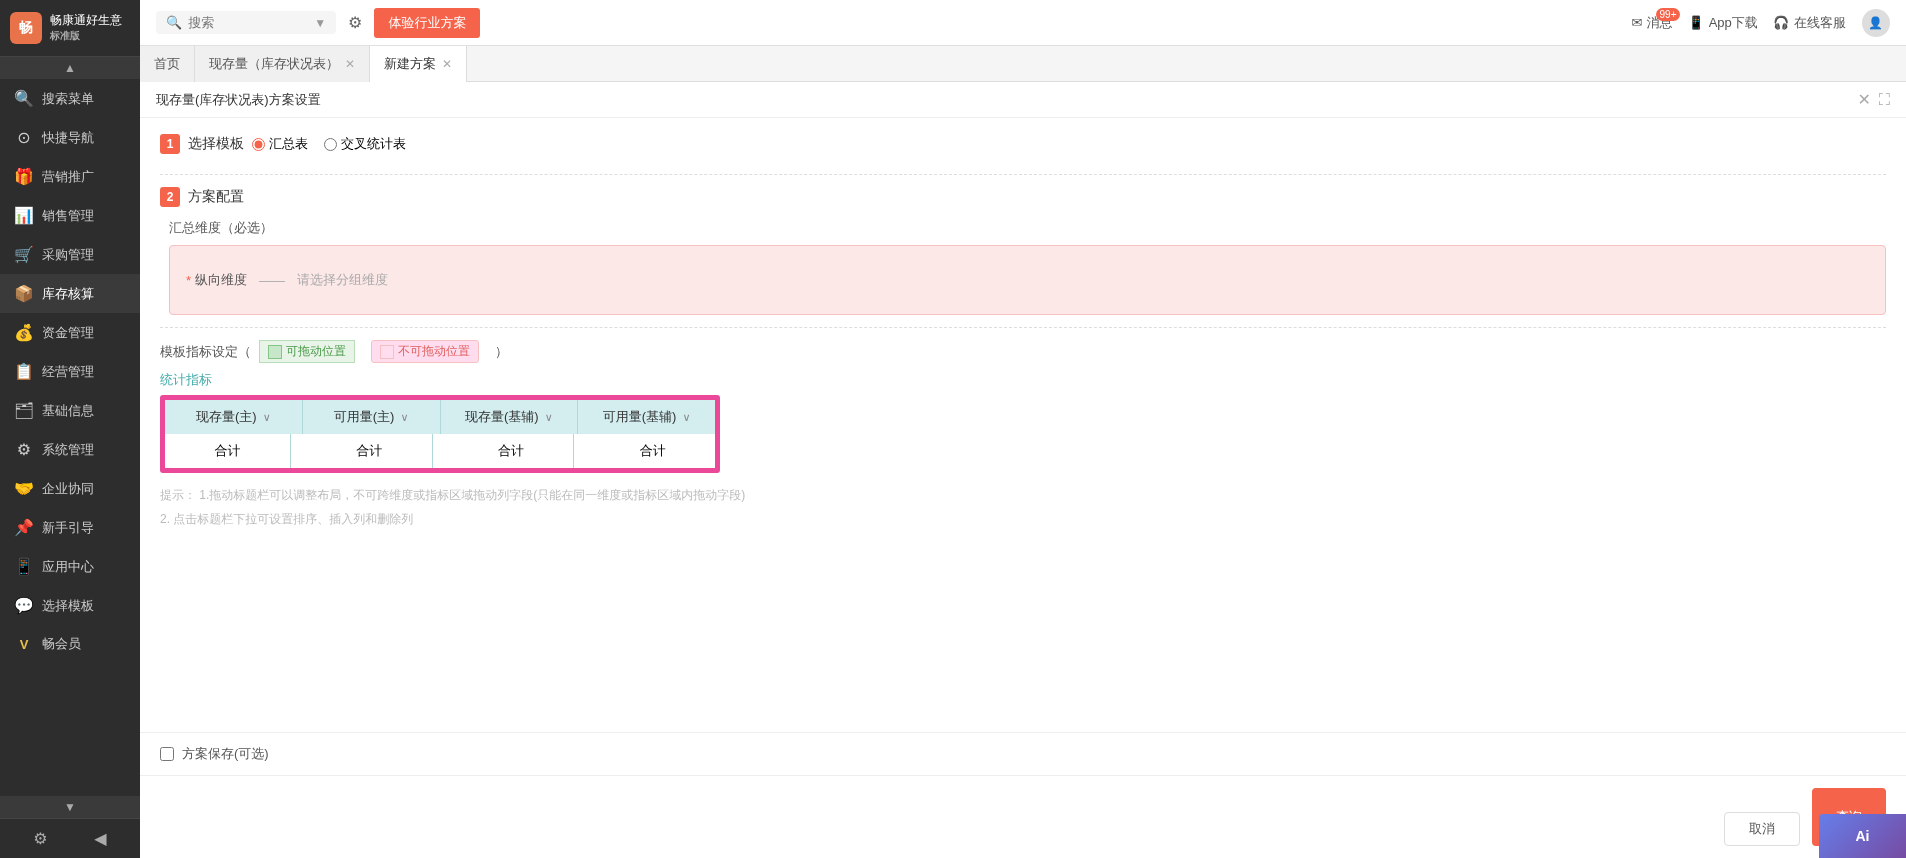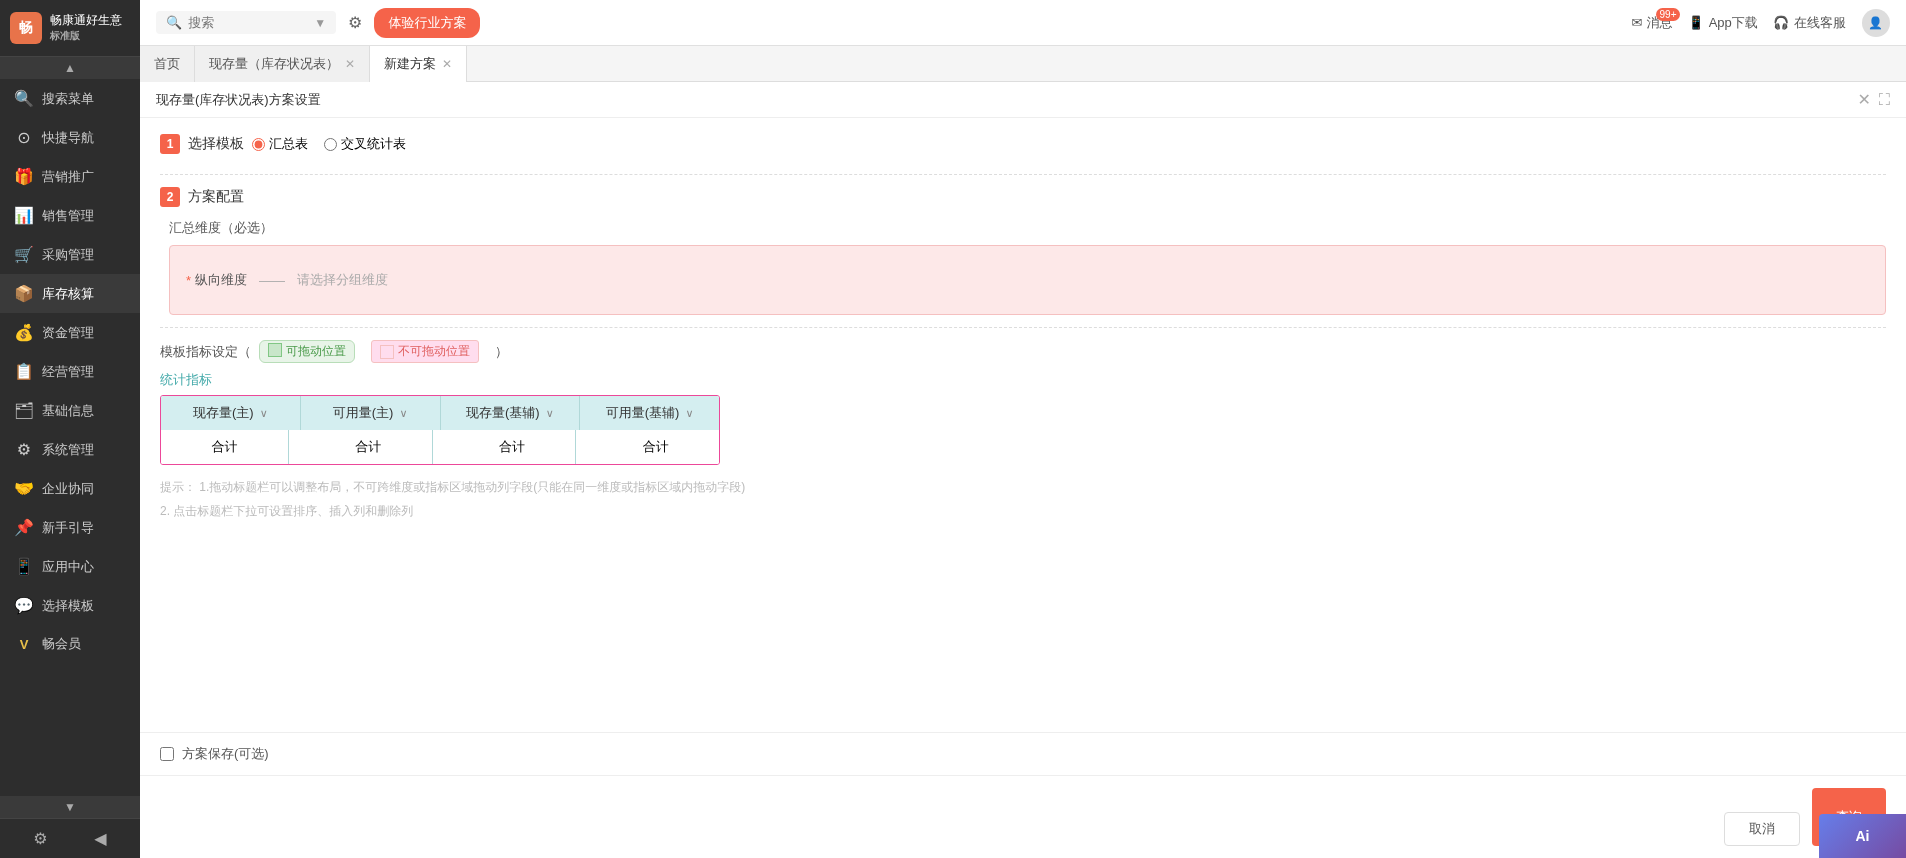--- a/index.html
+++ b/index.html
@@ -60,21 +60,21 @@
       display: flex; align-items: center; gap: 6px;
       background: #f5f5f5; border-radius: 4px; padding: 4px 10px;
     }
     .topbar-search input {
       border: none; background: transparent; font-size: 13px; outline: none; width: 120px;
     }
     .topbar-chevron { color: #999; font-size: 12px; cursor: pointer; }
     .topbar-gear { color: #666; cursor: pointer; font-size: 16px; }
     .topbar-trial-btn {
       background: #f5634a; color: white; border: none; padding: 6px 14px;
-      border-radius: 12px; cursor: pointer; font-size: 13px;
+      border-radius: 3px; cursor: pointer; font-size: 13px;
     }
     .topbar-spacer { flex: 1; }
     .topbar-right { display: flex; align-items: center; gap: 16px; }
     .topbar-msg { display: flex; align-items: center; gap: 4px; color: #555; cursor: pointer; position: relative; }
     .badge {
       background: #f5634a; color: white; border-radius: 8px;
       font-size: 10px; padding: 1px 4px; position: absolute; top: -6px; right: -8px;
     }
     .topbar-app { display: flex; align-items: center; gap: 4px; color: #555; cursor: pointer; }
     .topbar-service { display: flex; align-items: center; gap: 4px; color: #555; cursor: pointer; }
@@ -141,33 +141,33 @@
     }
     .dim-required { color: #f5634a; font-size: 13px; margin-right: 4px; }
     .dim-name { color: #555; font-size: 13px; }
     .dim-separator { color: #aaa; margin: 0 12px; }
     .dim-placeholder { color: #aaa; font-size: 13px; }
 
     
     .indicator-section { margin-bottom: 12px; }
     .indicator-label { font-size: 13px; color: #555; margin-bottom: 8px; display: flex; align-items: center; gap: 8px; }
     .indicator-badge {
-      display: inline-flex; gap: 4px;
-      background: #e8f4e8; border: 1px solid #b8ddb8; border-radius: 6px;
+      display: inline-flex; align-items: center; gap: 4px;
+      background: #e8f4e8; border: 1px solid #b8ddb8; border-radius: 0;
       padding: 2px 8px; font-size: 12px; color: #4a9a4a; margin-right: 8px;
     }
     .indicator-badge-red {
       display: inline-flex; align-items: center; gap: 4px;
       background: #fde; border: 1px solid #f5c0c0; border-radius: 3px;
       padding: 2px 8px; font-size: 12px; color: #e06060; margin-right: 8px;
     }
 
     
     .stats-label { color: #4aa; font-size: 13px; margin-bottom: 6px; font-weight: 500; }
-    .stats-table { border: 1px solid #ec4899; border-radius: 3px; overflow: hidden; width: 560px; }
+    .stats-table { border: 5px solid #ec4899; border-radius: 3px; overflow: hidden; width: 560px; }
     .stats-table-header { display: flex; background: #d4eef0; }
     .stats-table-row { display: flex; gap: 16px; }
     .stats-col {
       flex: 1; padding: 8px 10px; border-right: 1px solid #b0d8d8; font-size: 13px;
       display: flex; align-items: center; justify-content: center; gap: 6px;
     }
     .stats-col:last-child { border-right: none; }
     .stats-col-body { background: #fff; }
     .col-label { color: #333; }
     .col-chevron { color: #888; font-size: 11px; cursor: pointer; }

